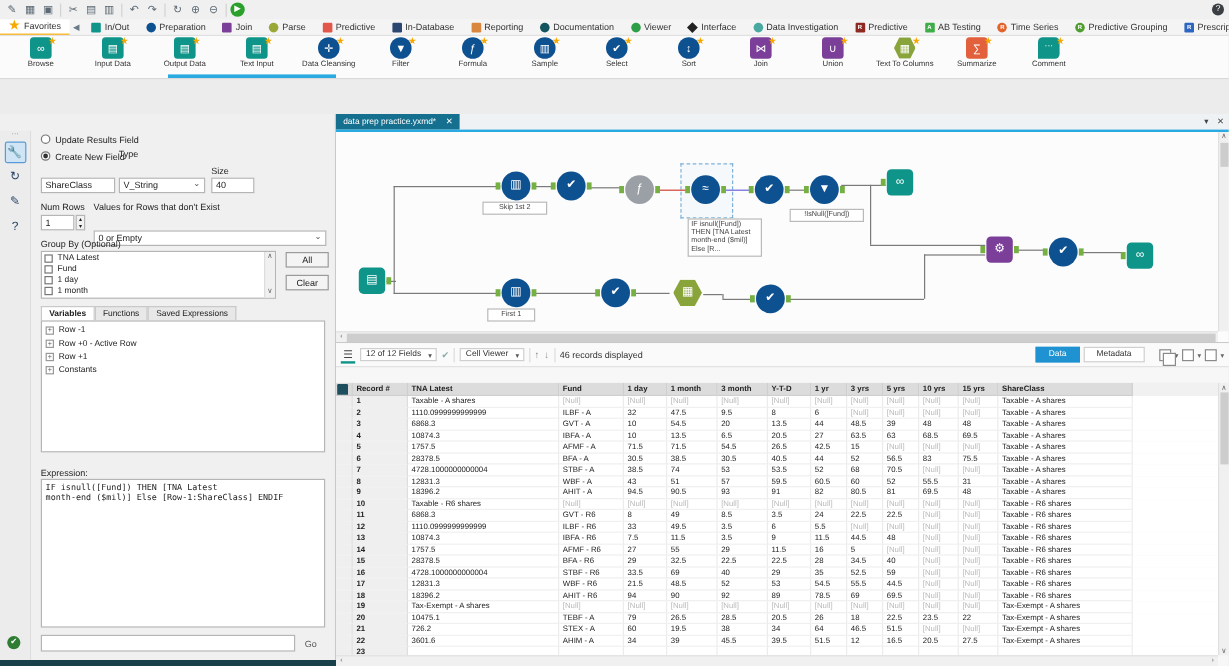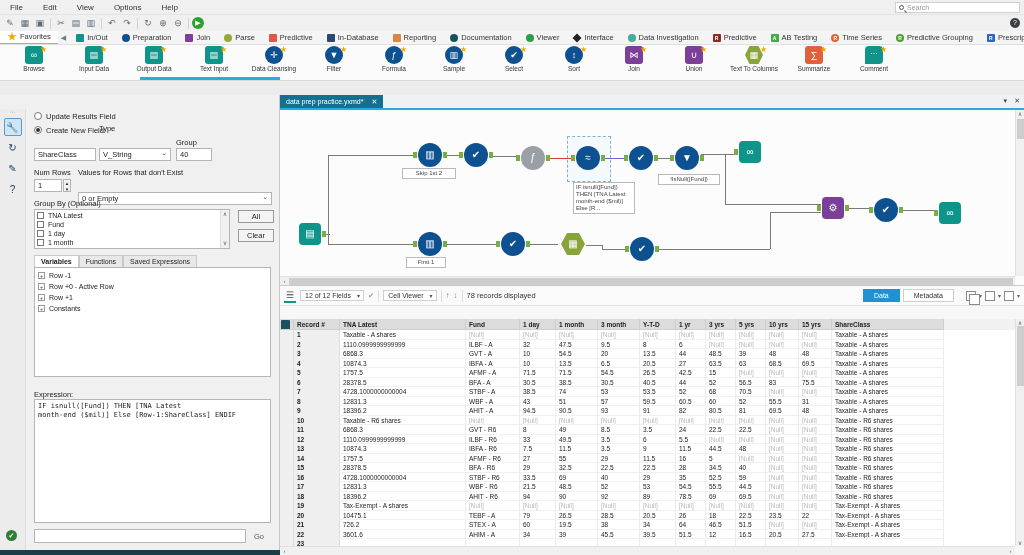--- a/index.html
+++ b/index.html
@@ -139,27 +139,20 @@
   #res-vscroll .thumb { width:7px; height:60px; background:#cdcdcd; margin:0 auto; }
   #res-hscroll { position:absolute; left:0; right:9px; bottom:0; height:9px; background:#f0f0f0; border-top:1px solid #e0e0e0; display:flex; align-items:center; justify-content:space-between; }
   #res-hscroll .arr { font-size:6px; color:#666; width:9px; text-align:center; }
 </style>
 </head>
 <body>
 
 <div id="app">
 
 
-  <div id="menubar">
-    <span id="menu-items"><span class="menu-item">File</span><span class="menu-item">Edit</span><span class="menu-item">View</span><span class="menu-item">Options</span><span class="menu-item">Help</span></span>
-    <div id="searchbox">
-      <span class="mag"></span>
-      <span id="search-ph">Search</span>
-    </div>
-  </div>
 
   <div id="quickbar">
     <span id="quick-icons" style="display:flex;align-items:center;gap:1px;">
         <span class="qicon">✎</span>
         <span class="qicon">▦</span>
         <span class="qicon">▣</span>
         <span class="qsep"></span>
         <span class="qicon">✂</span>
         <span class="qicon">▤</span>
         <span class="qicon">▥</span>
@@ -340,21 +333,21 @@
           <div class="strip-dots">⋯</div>
           <div class="strip-ic sel">🔧</div>
           <div class="strip-ic">↻</div>
           <div class="strip-ic">✎</div>
           <div class="strip-ic">?</div>
         </div>
         <div id="cfg-content">
           <div class="cfg-abs" style="left:8px;top:3px;"><span class="radio"></span><span>Update Results Field</span></div>
           <div class="cfg-abs" style="left:8px;top:17px;"><span class="radio sel"></span><span>Create New  Field</span></div>
           <div class="cfg-abs" style="left:73px;top:15px;">Type</div>
-          <div class="cfg-abs" style="left:150px;top:29px;">Group</div>
+          <div class="cfg-abs" style="left:150px;top:29px;">Size</div>
           <div class="cfg-abs tbox" style="left:8px;top:39px;width:62px;height:13px;">ShareClass</div>
           <div class="cfg-abs tbox ddown" style="left:73px;top:39px;width:72px;height:13px;">V_String</div>
           <div class="cfg-abs tbox" style="left:150px;top:39px;width:36px;height:13px;">40</div>
           <div class="cfg-abs" style="left:8px;top:59px;">Num Rows</div>
           <div class="cfg-abs" style="left:52px;top:59px;">Values for Rows that don't Exist</div>
           <div class="cfg-abs tbox" style="left:8px;top:70px;width:28px;height:13px;">1</div>
           <div class="cfg-abs" style="left:37px;top:70px;width:8px;height:13px;border:1px solid #b5b5b5;background:#f2f2f2;font-size:5px;text-align:center;line-height:6px;">▴<br>▾</div>
           <div class="cfg-abs tbox ddown" style="left:52px;top:70px;width:194px;height:13px;">0 or Empty</div>
           <div class="cfg-abs" style="left:8px;top:90px;">Group By (Optional)</div>
           <div class="cfg-abs" style="left:8px;top:100px;width:196px;height:40px;background:#fff;border:1px solid #b5b5b5;overflow:hidden;">
@@ -481,21 +474,21 @@
         <div id="res-toolbar">
           <span id="res-burger">☰</span>
           <span class="res-dd">12 of 12 Fields</span>
           <span style="color:#8aa;">✔</span>
           <span class="res-sep"></span>
           <span class="res-dd">Cell Viewer</span>
           <span class="res-sep"></span>
           <span class="res-arrow">↑</span>
           <span class="res-arrow">↓</span>
           <span class="res-sep"></span>
-          <span>78 records displayed</span>
+          <span>46 records displayed</span>
           <span id="res-right">
             <span class="res-btn active">Data</span>
             <span class="res-btn">Metadata</span>
             <span style="width:6px;"></span>
             <span class="mini-ic copy"></span>
               <span class="mini-dd">▾</span>
             <span class="mini-ic"></span>
               <span class="mini-dd">▾</span>
             <span class="mini-ic"></span>
               <span class="mini-dd">▾</span>

